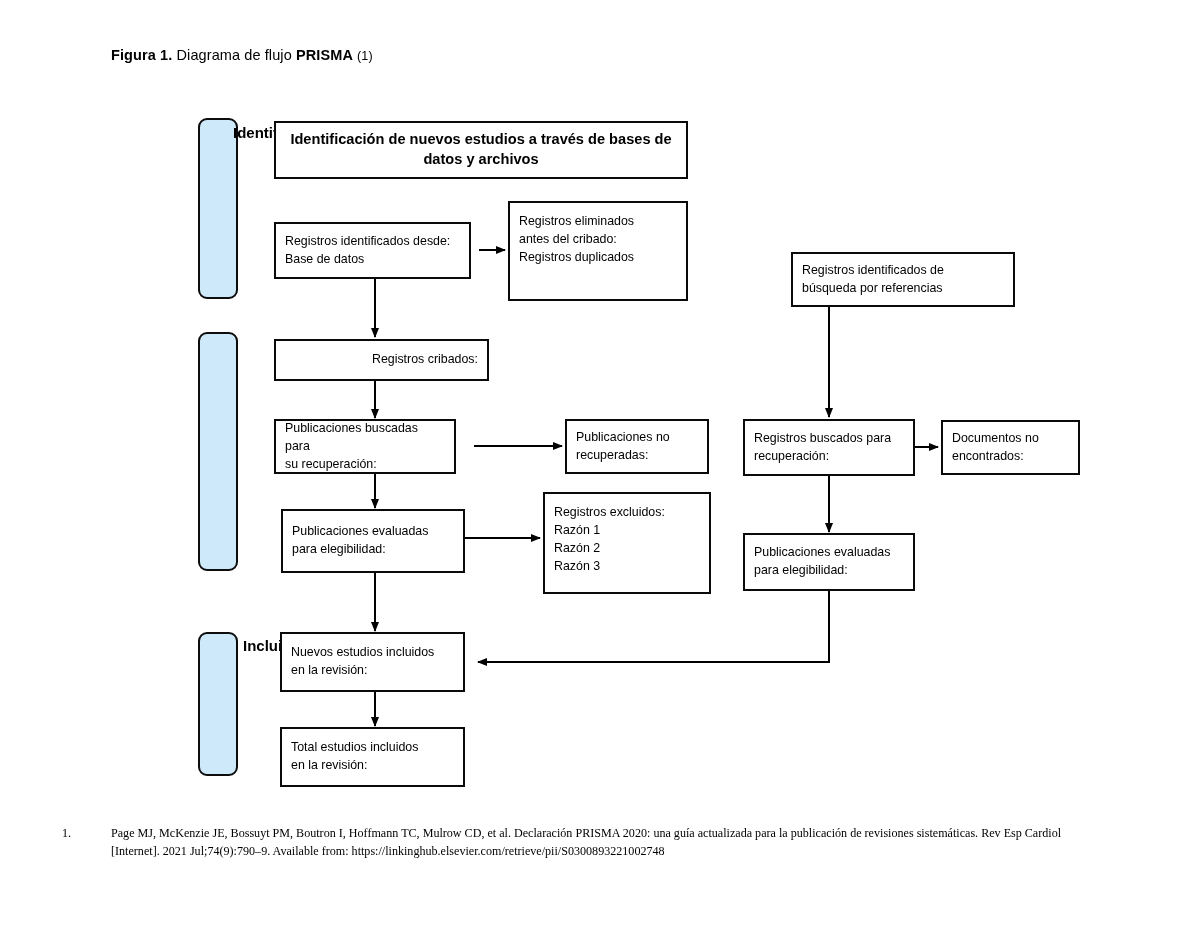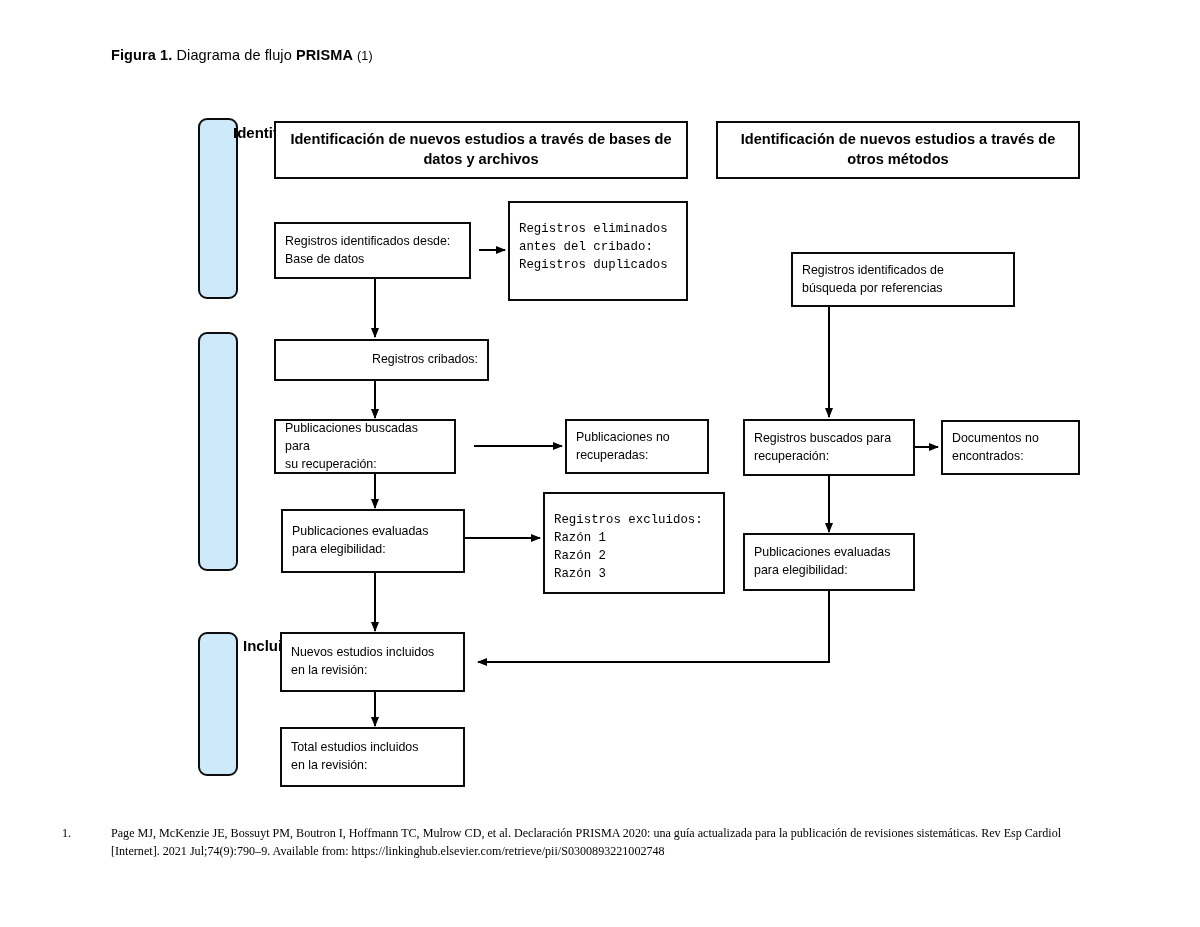--- a/index.html
+++ b/index.html
@@ -97,22 +97,21 @@
     font-weight: bold;
     font-size: 14.6px;
     line-height: 1.35;
   }
 
   
   .box.top {
     align-items: flex-start;
   }
   .box.top .txt {
-    padding-top: 18px;
-    font-family: Liberation Mono, monospace;
+    padding-top: 10px;
   }
 
   
   .ref {
     position: absolute;
     font-family: "Liberation Serif", serif;
     font-size: 12.1px;
     line-height: 1.5;
   }
   .ref-num {
@@ -177,23 +176,20 @@
   <div class="stage-bar" style="left:198px; top:332px; width:40px; height:239px;"></div>
   <div class="stage-bar" style="left:198px; top:632px; width:40px; height:144px;"></div>
 
   <div class="stage-label" style="left:233px; top:124px;">Identificación</div>
   <div class="stage-label" style="left:243px; top:637px;">Incluidos</div>
 
   <div class="box header center" style="left:274px; top:121px; width:414px; height:58px;">
     <span class="txt">Identificación de nuevos estudios a través de bases de datos y archivos</span>
   </div>
 
-  <div class="box header center" style="left:716px; top:121px; width:364px; height:58px;">
-    <span class="txt">Identificación de nuevos estudios a través de otros métodos</span>
-  </div>
 
   <div class="box" style="left:274px; top:222px; width:197px; height:57px;">
     <span class="txt">Registros identificados desde:
 Base de datos</span>
   </div>
 
   <div class="box top" style="left:508px; top:201px; width:180px; height:100px;">
     <span class="txt">Registros eliminados
 antes del cribado:
 Registros duplicados</span>
@@ -211,21 +207,21 @@
   <div class="box" style="left:565px; top:419px; width:144px; height:55px;">
     <span class="txt">Publicaciones no
 recuperadas:</span>
   </div>
 
   <div class="box" style="left:281px; top:509px; width:184px; height:64px;">
     <span class="txt">Publicaciones evaluadas
 para elegibilidad:</span>
   </div>
 
-  <div class="box top" style="left:543px; top:492px; width:182px; height:102px;justify-content:center;">
+  <div class="box top" style="left:543px; top:492px; width:168px; height:102px;justify-content:center;">
     <span class="txt">Registros excluidos:
 Razón 1
 Razón 2
 Razón 3</span>
   </div>
 
   <div class="box" style="left:280px; top:632px; width:185px; height:60px;">
     <span class="txt">Nuevos estudios incluidos
 en la revisión:</span>
   </div>

